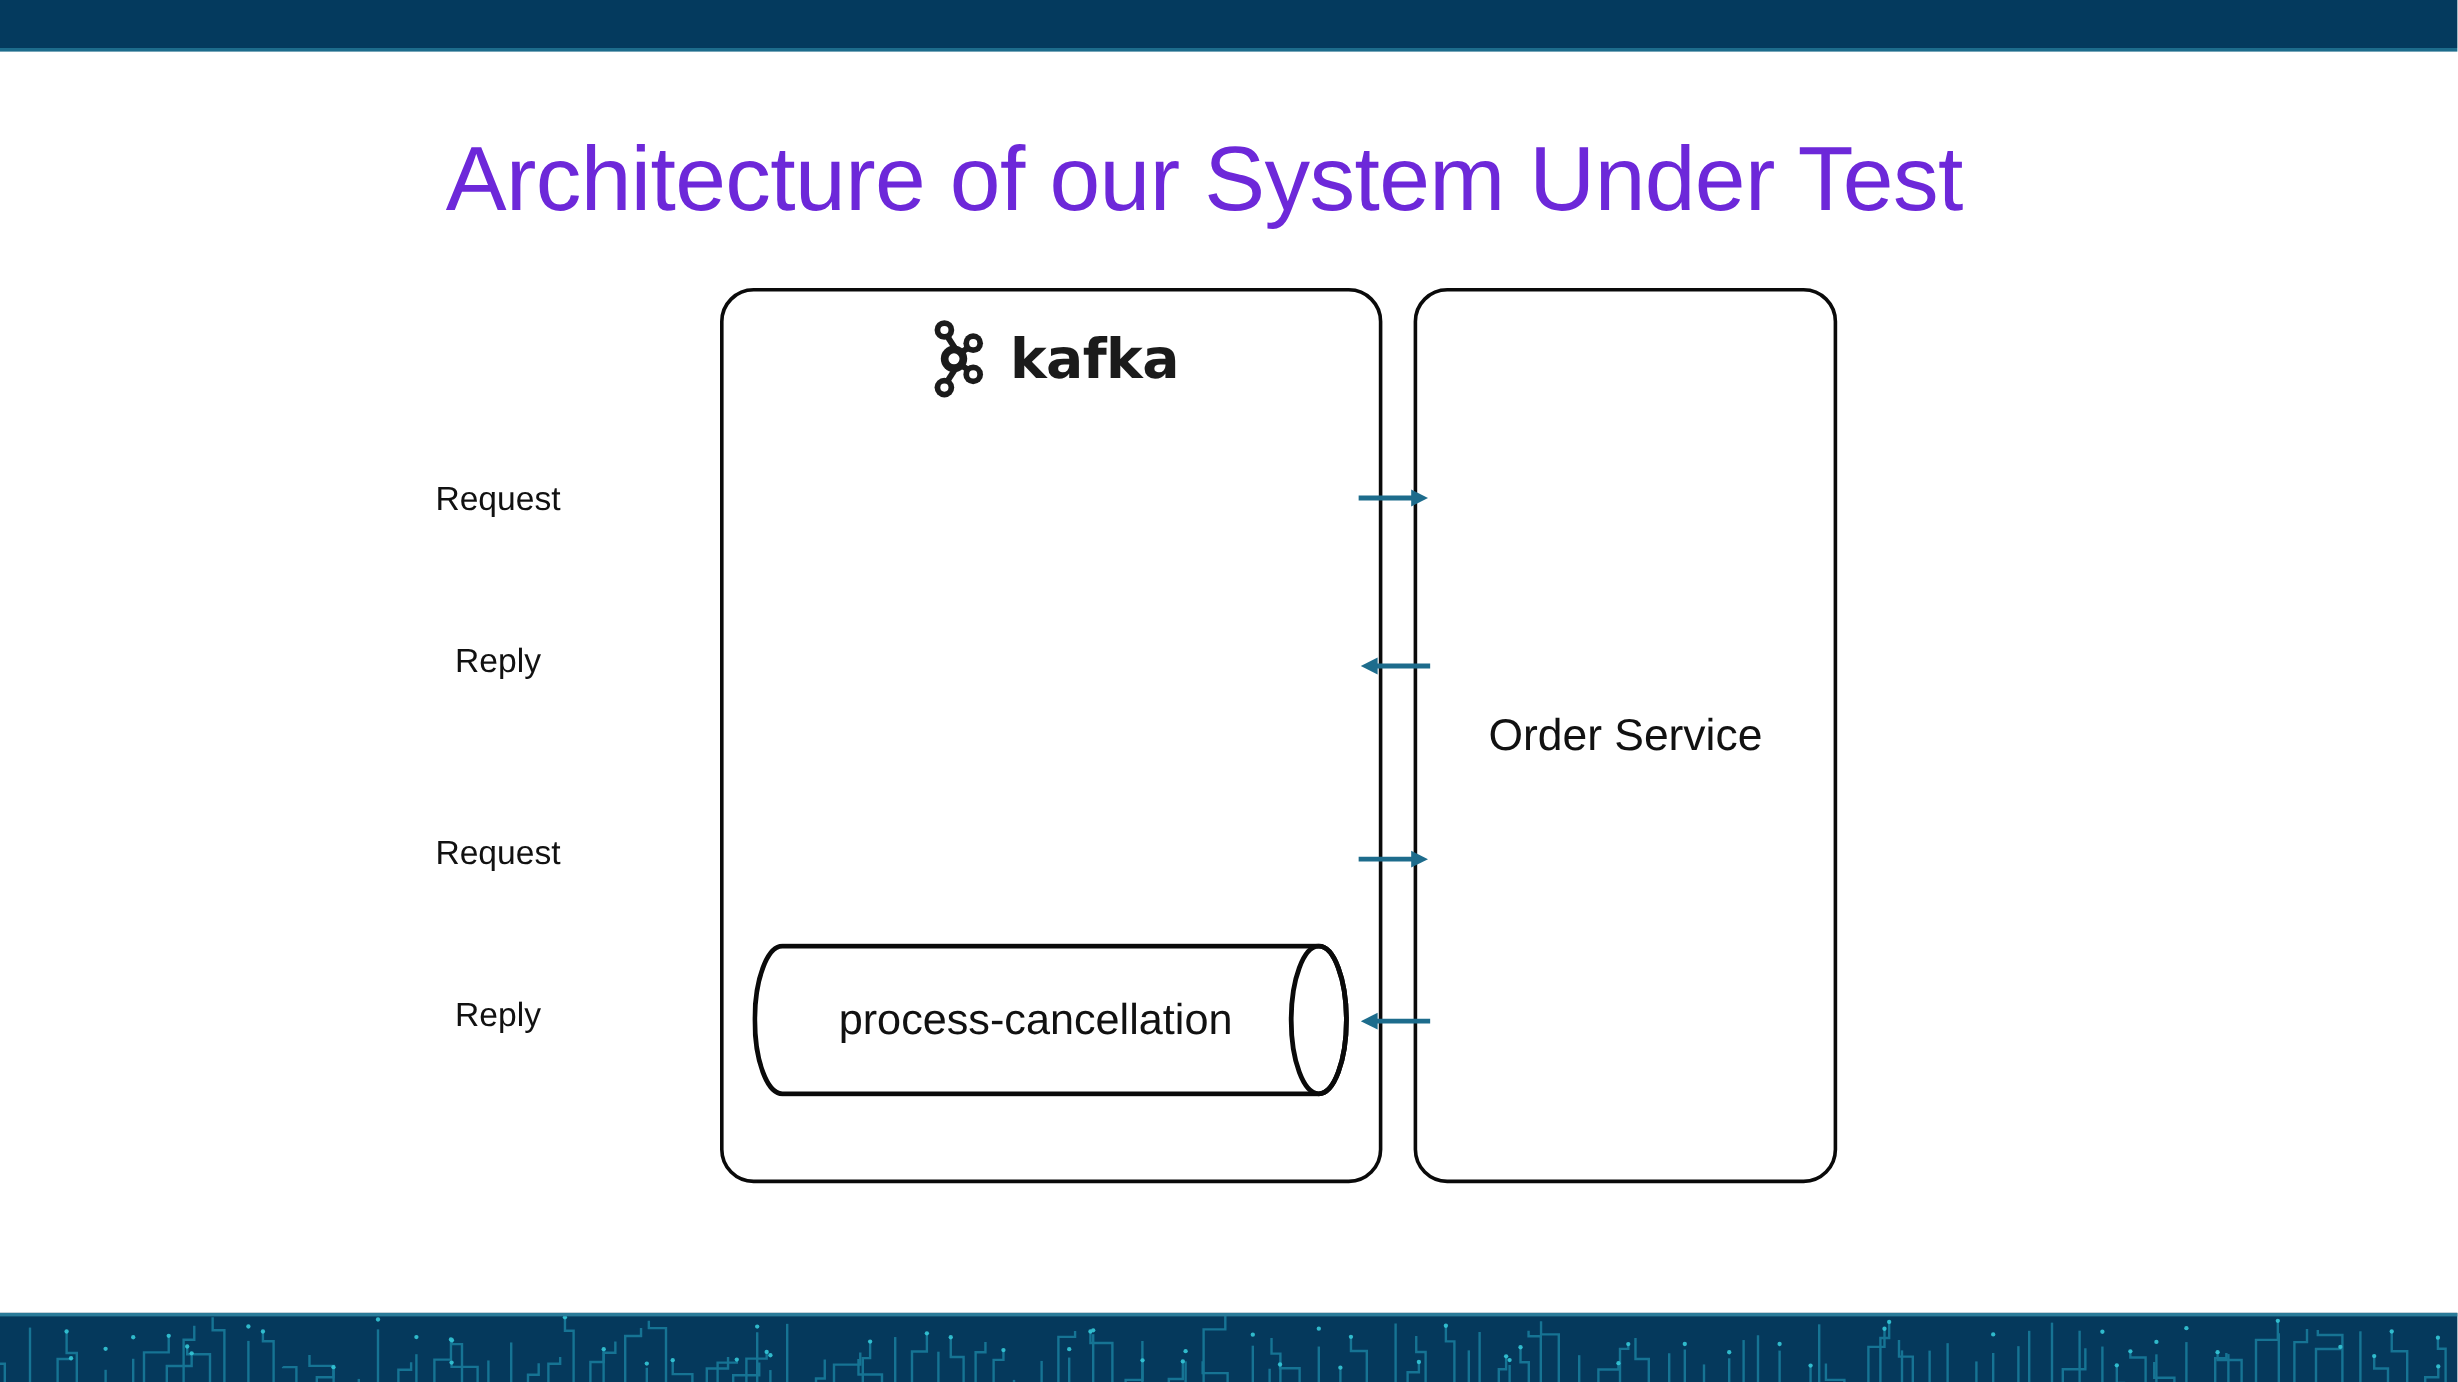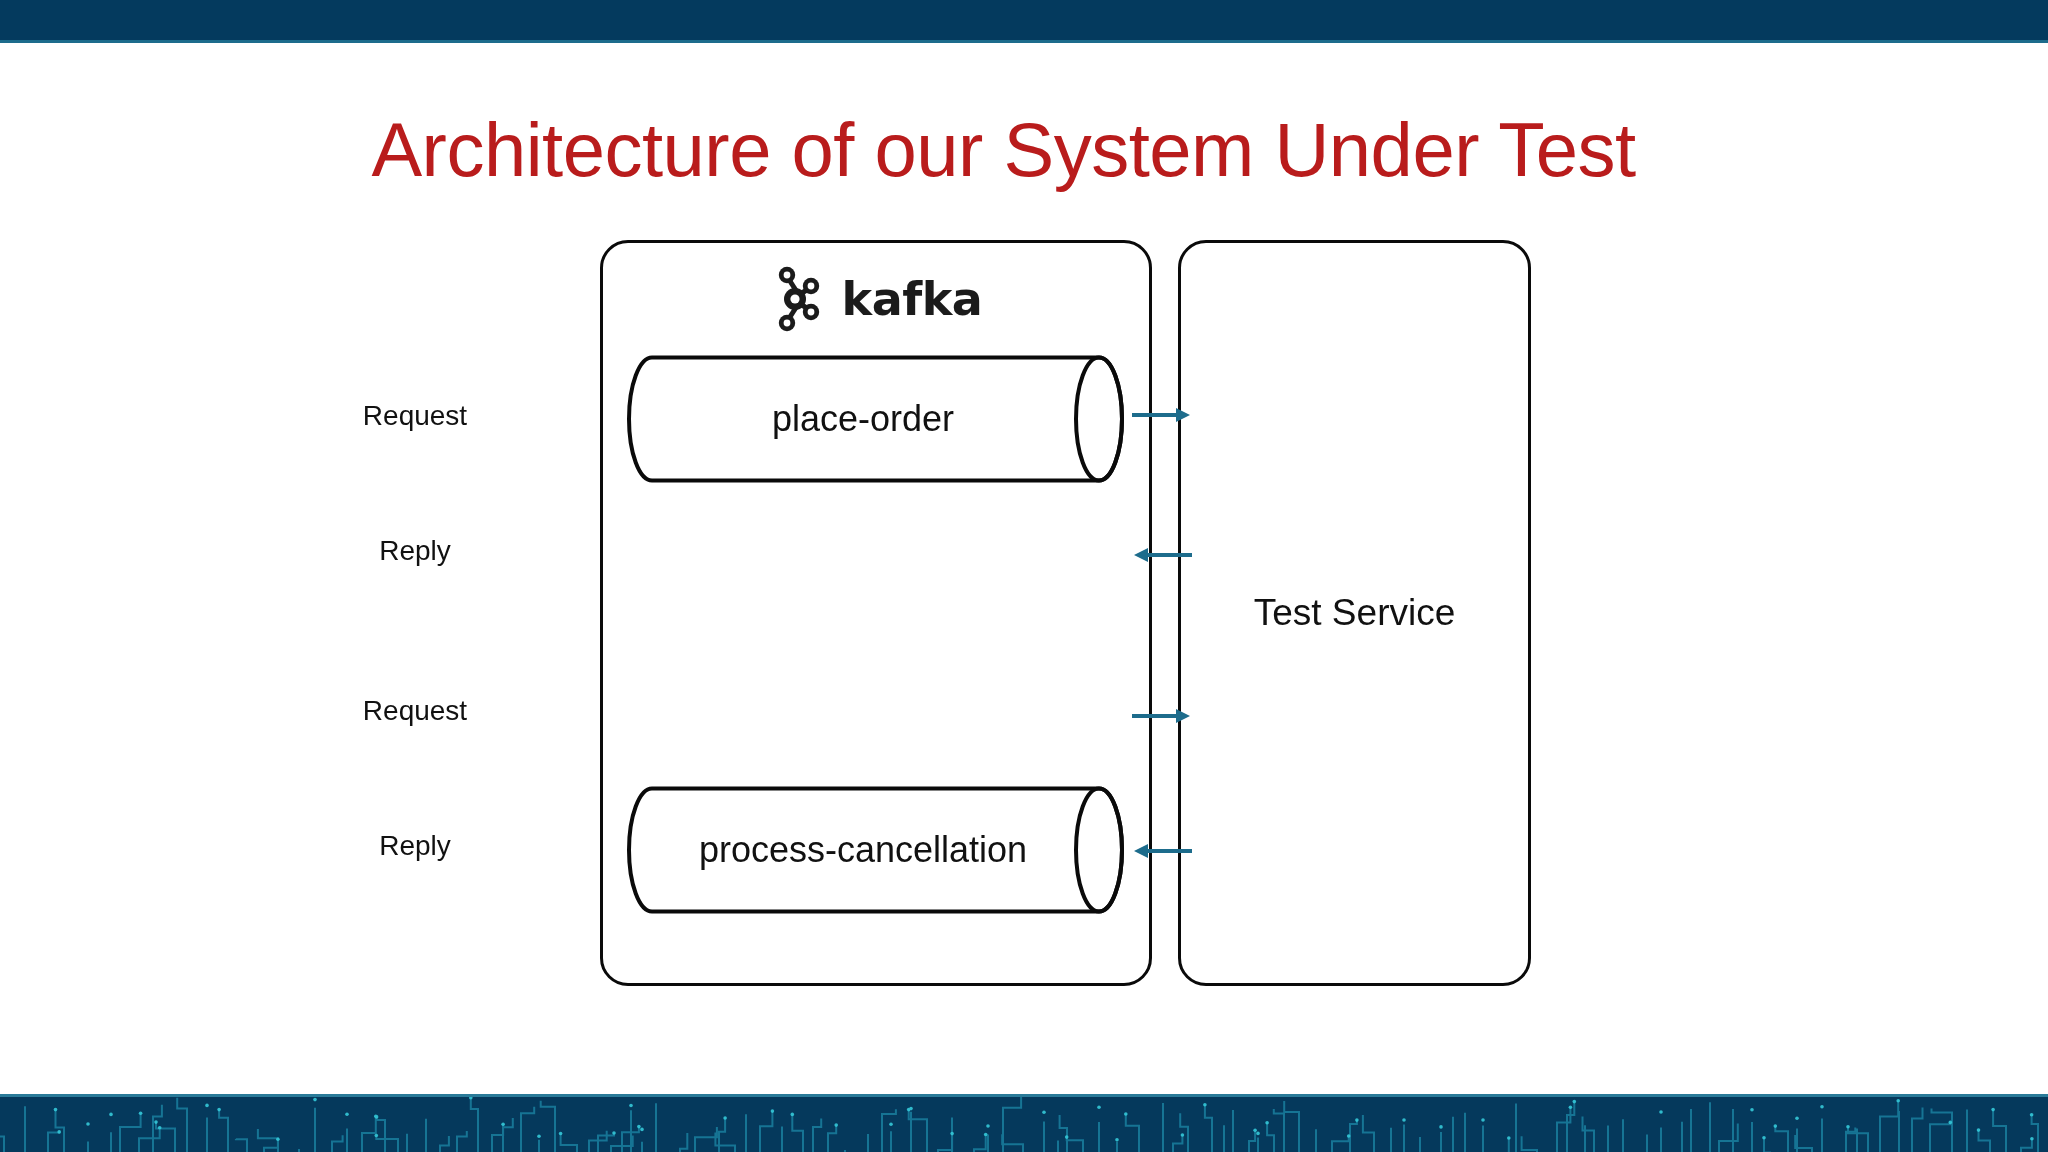--- a/index.html
+++ b/index.html
@@ -20,21 +20,21 @@
     background:#1d6c8c;
   }
 
   
   #title {
     position:absolute; left:0; top:112px; width:2007px;
     text-align:center;
     font-size:76px;
     font-weight:400;
     letter-spacing:-0.5px;
-    color:#b91c1c;
+    color:#6d28d9;
     font-family:"Liberation Sans", sans-serif;
     line-height:1;
     white-space:nowrap;
   }
 
   
   #stage {
     position:absolute; left:0; top:0; width:2048px; height:1152px;
     pointer-events:none;
   }
@@ -124,21 +124,21 @@
 <div id="top-bar"></div>
 <div id="top-bar-edge"></div>
 
 <div id="title">Architecture of our System Under Test</div>
 
 <div id="stage">
 
   <div id="kafka-box"></div>
 
   <div id="order-box">
-    <div id="order-box-label">Test Service</div>
+    <div id="order-box-label">Order Service</div>
   </div>
 
   <div id="kafka-logo">
     <span>
       <svg width="56" height="66" viewBox="0 0 56 66">
         <g fill="none" stroke="#1b1b1b" stroke-width="5">
           <line x1="18" y1="12" x2="27" y2="26"></line>
           <line x1="18" y1="54" x2="27" y2="40"></line>
           <line x1="27" y1="30" x2="40" y2="22"></line>
           <line x1="27" y1="36" x2="40" y2="44"></line>
@@ -156,27 +156,20 @@
           <circle cx="41" cy="20" r="3.4"></circle>
           <circle cx="41" cy="46" r="3.4"></circle>
           <circle cx="25" cy="33" r="4.6"></circle>
         </g>
       </svg>
     </span>
     <span id="kafka-wordmark">kafka</span>
   </div>
 
   <div class="row-label" style="left:250px; top:400px;">Request</div>
-  <div class="topic" style="top:355px;">
-    <svg width="502" height="128" viewBox="0 0 502 128">
-      <path d="M 25 2.5 L 472 2.5 A 23 61.5 0 0 1 472 125.5 L 25 125.5 A 23 61.5 0 0 1 25 2.5 Z" fill="#ffffff" stroke="#0a0a0a" stroke-width="4"></path>
-      <ellipse cx="472" cy="64" rx="23" ry="61.5" fill="none" stroke="#0a0a0a" stroke-width="4"></ellipse>
-    </svg>
-    <div class="topic-label">place-order</div>
-  </div>
   <svg class="arrow-svg" style="left:1132px; top:404px;" width="60" height="22">
     <line x1="0" y1="11" x2="46" y2="11" stroke="#1d6c8c" stroke-width="4"></line>
     <polygon points="44,4 58,11 44,18" fill="#1d6c8c"></polygon>
   </svg>
 
   <div class="row-label" style="left:250px; top:535px;">Reply</div>
   <svg class="arrow-svg" style="left:1132px; top:544px;" width="60" height="22">
     <line x1="14" y1="11" x2="60" y2="11" stroke="#1d6c8c" stroke-width="4"></line>
     <polygon points="16,4 2,11 16,18" fill="#1d6c8c"></polygon>
   </svg>

